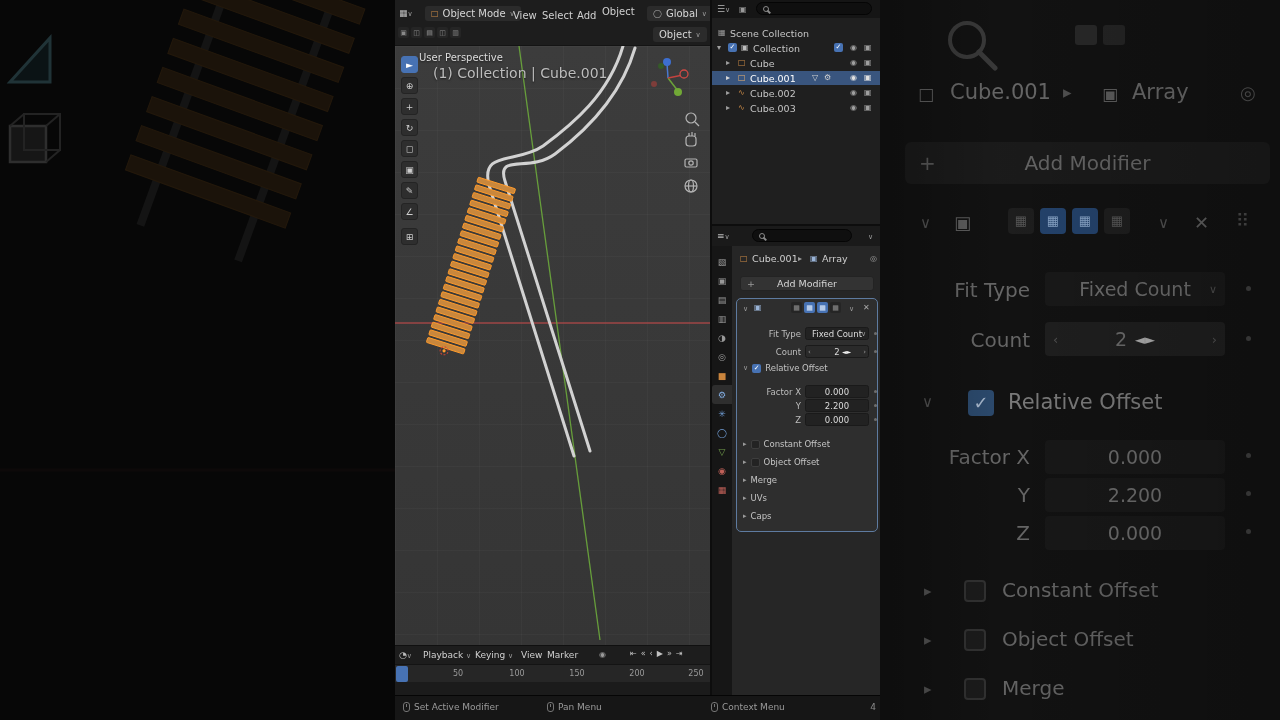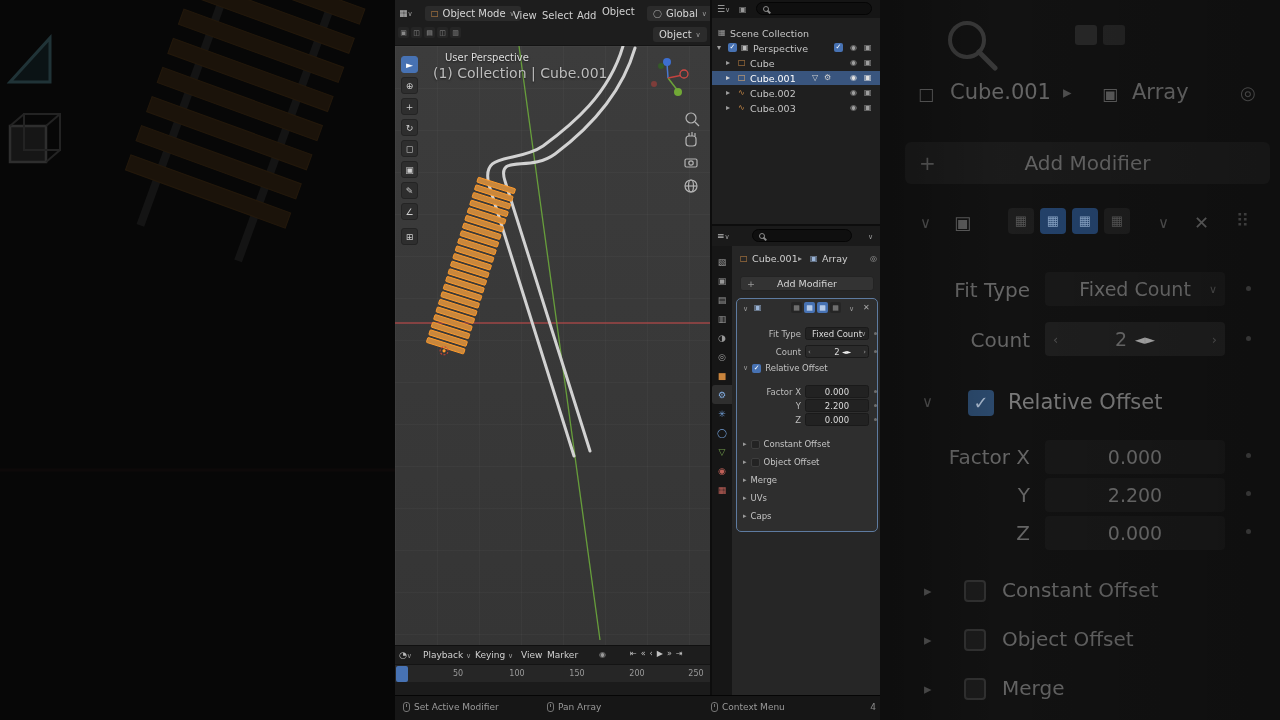--- a/index.html
+++ b/index.html
@@ -174,41 +174,41 @@
     <div class="tbtn active">►</div>
     <div class="tbtn">⊕</div>
     <div class="tbtn">+</div>
     <div class="tbtn">↻</div>
     <div class="tbtn">◻</div>
     <div class="tbtn">▣</div>
     <div class="tbtn">✎</div>
     <div class="tbtn">∠</div>
     <div class="tbtn" style="margin-top:8px">⊞</div>
   </div>
-  <div class="abs" style="left:50px;top:6px;font-size:10px;color:#dedede;text-shadow:0 1px 2px rgba(0,0,0,.6)">User Perspective</div>
+  <div class="abs" style="left:24px;top:6px;font-size:10px;color:#dedede;text-shadow:0 1px 2px rgba(0,0,0,.6)">User Perspective</div>
   <div class="abs" style="left:38px;top:19px;font-size:14px;color:#bdbdbd;text-shadow:0 1px 2px rgba(0,0,0,.6)">(1) Collection | Cube.001</div>
 </div>
 
 <div class="abs" id="outliner" style="left:710px;top:0;width:170px;height:226px;background:#1f1f1f;border-left:2px solid #0d0d0d;border-bottom:2px solid #0d0d0d">
   <div class="abs" style="left:0;top:0;width:100%;height:18px;background:#151515">
     <span class="abs" style="left:5px;top:4px;font-size:9px;color:#bbb"><span>☰</span><span class="chev">∨</span></span>
     <span class="abs" style="left:27px;top:5px;font-size:8px;color:#999">▣</span>
     <div class="srch" style="left:44px;top:2px;width:116px;height:13px">
         <span class="mg"></span>
       </div>
   </div>
   <div class="orow" style="top:26px">
     <span class="oico" style="left:6px">▦</span>
     <span style="left:18px">Scene Collection</span>
   </div>
   <div class="orow" style="top:41px">
     <span class="oico" style="left:5px">▾</span>
     <span class="cb" style="position:absolute;left:16px;top:2px">✓</span>
     <span class="oico" style="left:29px;color:#bdbdbd">▣</span>
-    <span style="left:41px">Perspective</span>
+    <span style="left:41px">Collection</span>
     <span class="cb" style="position:absolute;left:122px;top:2px">✓</span>
     <span class="oico" style="left:138px">◉</span>
     <span class="oico" style="left:152px">▣</span>
   </div>
   <div class="orow" style="top:56px">
     <span class="oico" style="left:14px">▸</span>
     <span class="oico" style="left:26px;color:#cb8a46">□</span>
     <span style="left:38px">Cube</span>
     <span class="oico" style="left:138px">◉</span>
     <span class="oico" style="left:152px">▣</span>
@@ -380,21 +380,21 @@
   <div class="abs" style="left:0;top:36px;width:100%;height:14px;background:#1b1b1b"></div>
 </div>
 
 <div class="abs" id="statusbar" style="left:395px;top:695px;width:485px;height:25px;background:#161616;border-top:1px solid #050505">
   <span class="sbtxt" style="left:8px">
       <span class="mico"></span>
       <span>Set Active Modifier</span>
     </span>
   <span class="sbtxt" style="left:152px">
       <span class="mico"></span>
-      <span>Pan Array</span>
+      <span>Pan Menu</span>
     </span>
   <span class="sbtxt" style="left:316px">
       <span class="mico"></span>
       <span>Context Menu</span>
     </span>
   <span class="sbtxt" style="right:4px;color:#8a8a8a">4</span>
 </div>
 
 <div class="abs" id="right-zoom" style="left:880px;top:0;width:400px;height:720px;background:#151515;overflow:hidden">
   <svg width="90" height="80" style="position:absolute;left:55px;top:10px;opacity:.8">

